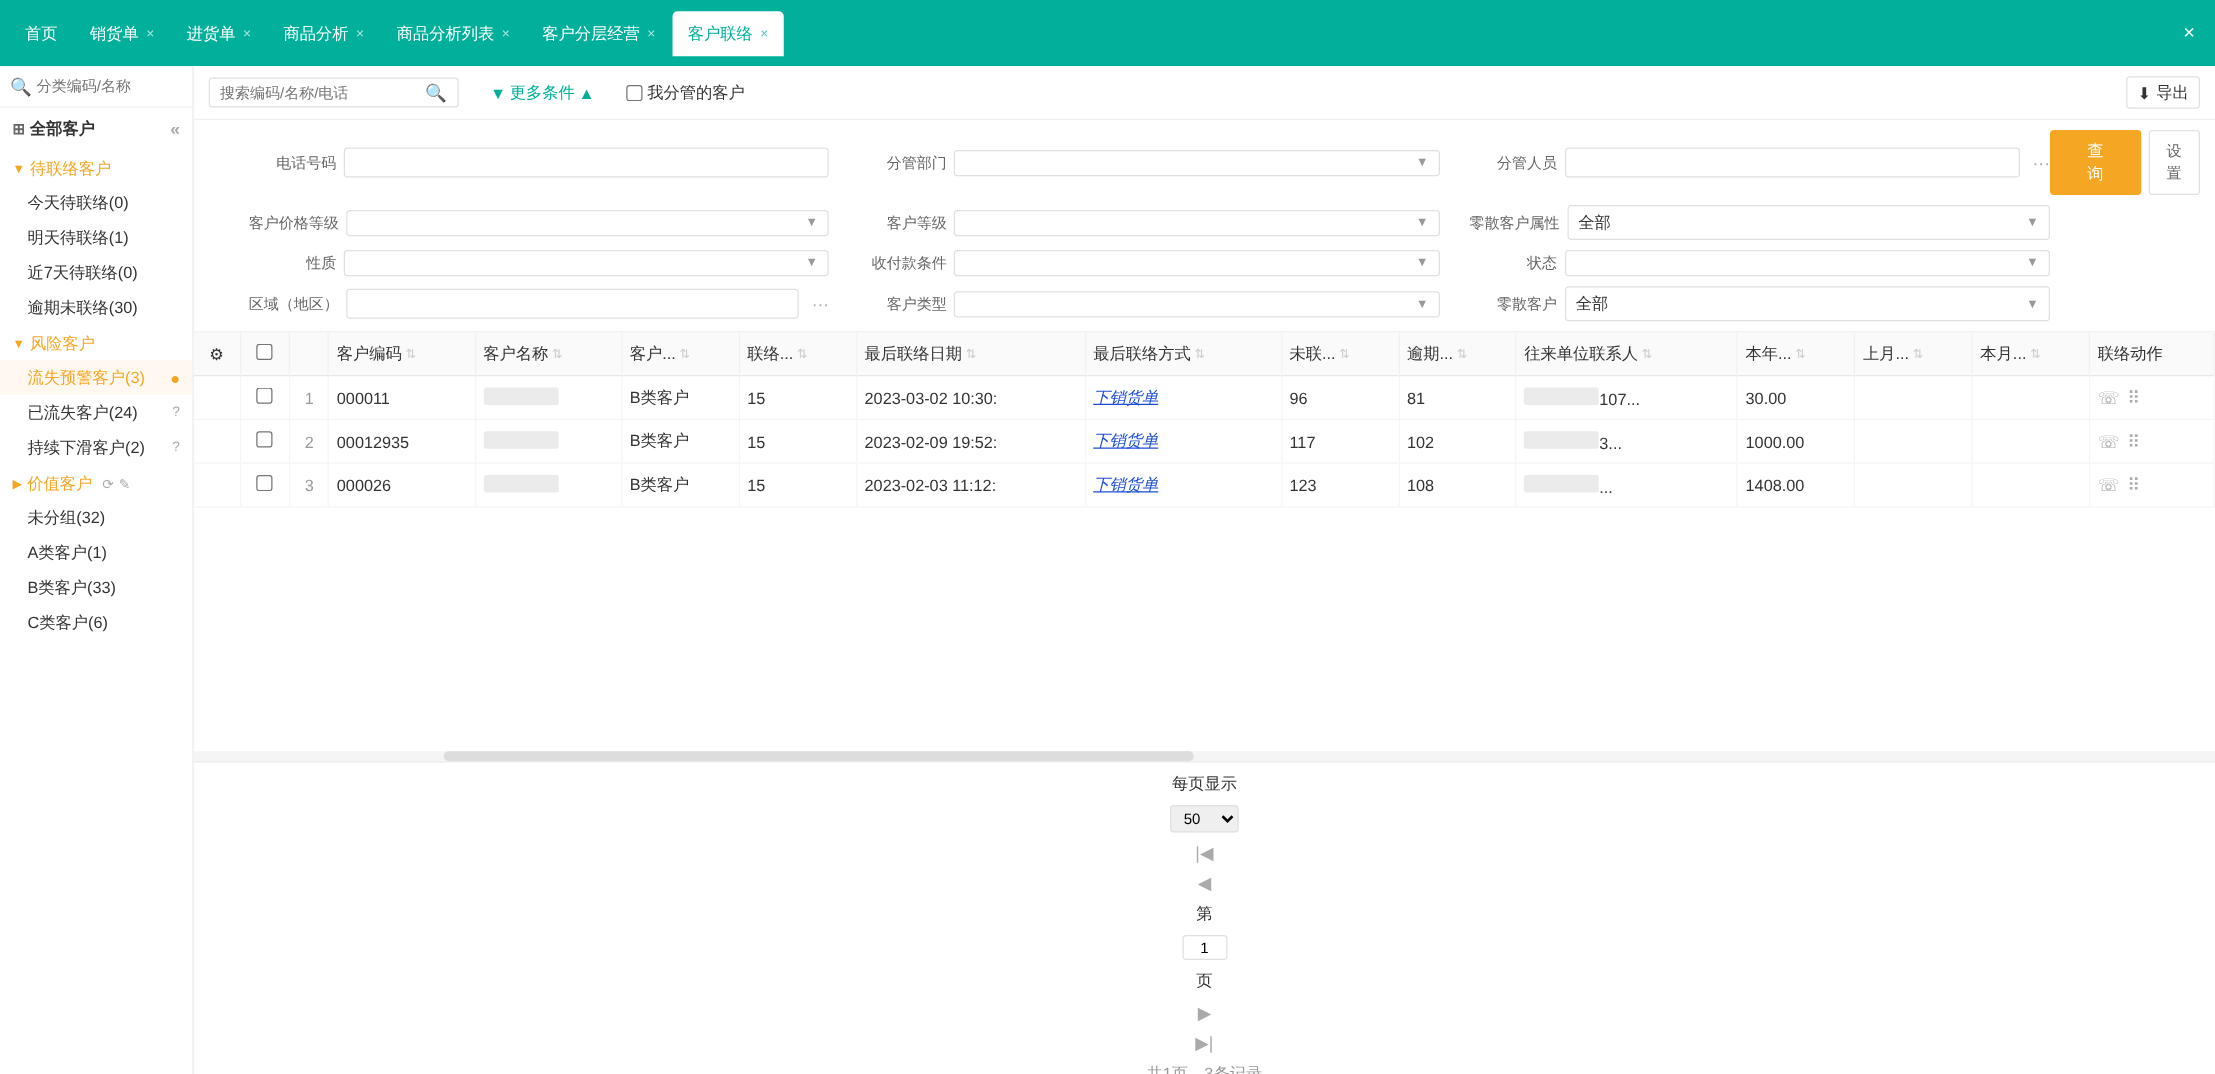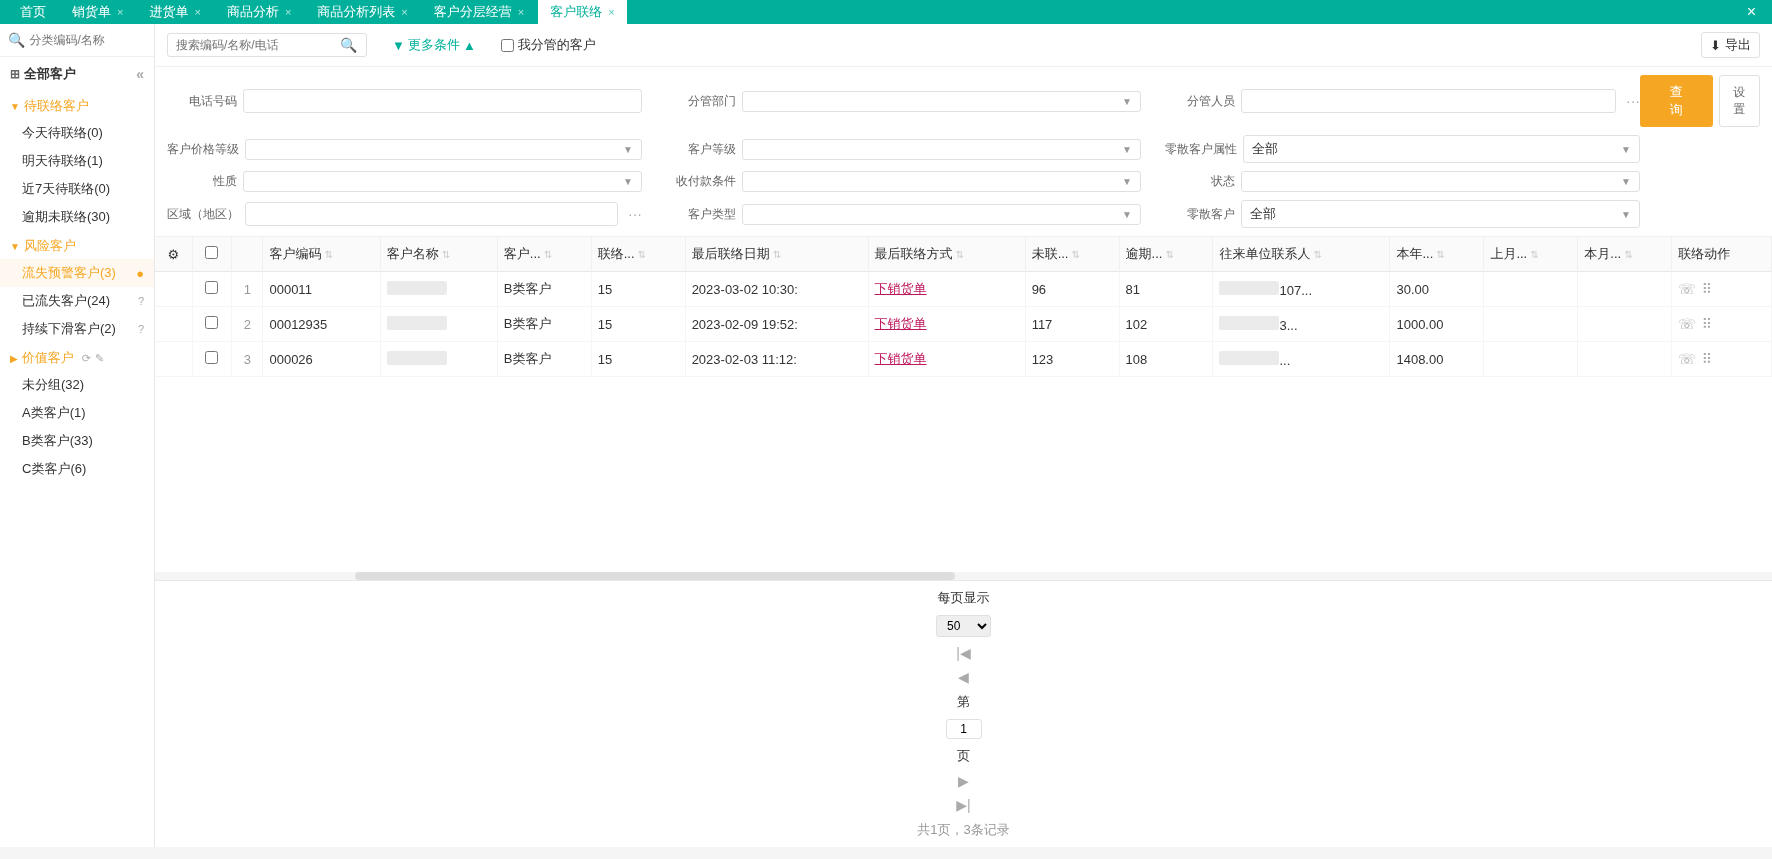--- a/index.html
+++ b/index.html
@@ -3,21 +3,21 @@
   <meta charset="utf-8">
   <style>
     * { box-sizing: border-box; margin: 0; padding: 0; font-family: 'Microsoft YaHei', Arial, sans-serif; font-size: 13px; }
     body { background: #f5f5f5; overflow: hidden; }
 
     
     .top-nav {
       background: #00b09b;
       display: flex;
       align-items: center;
-      height: 24px;
+      height: 53px;
       padding: 0 8px;
       gap: 2px;
     }
     .nav-tab {
       padding: 0 12px;
       height: 36px;
       display: flex;
       align-items: center;
       color: #fff;
       cursor: pointer;
@@ -184,20 +184,21 @@
     .filter-panel {
       background: #fff;
       border-bottom: 1px solid #f0f0f0;
       padding: 8px 12px;
     }
     .filter-row {
       display: flex;
       align-items: center;
       margin-bottom: 8px;
       gap: 0;
+      margin-left: 32px;
     }
     .filter-row:last-child { margin-bottom: 0; }
     .filter-item {
       display: flex;
       align-items: center;
       flex: 1;
       gap: 6px;
     }
     .filter-label {
       color: #666;
@@ -299,21 +300,21 @@
     thead th .sort-icon { color: #ccc; font-size: 10px; }
     tbody tr {
       border-bottom: 1px solid #f5f5f5;
     }
     tbody td {
       padding: 8px 6px;
       color: #333;
       white-space: nowrap;
       border-right: 1px solid #f5f5f5;
     }
-    .td-link { color: #be185d; cursor: pointer; text-decoration: underline; }
+    .td-link { color: #1d4ed8; cursor: pointer; text-decoration: underline; font-style: italic; }
     .td-blurred {
       background: linear-gradient(90deg, #ccc 0%, #ccc 100%);
       color: transparent;
       border-radius: 2px;
       display: inline-block;
       min-width: 60px;
       height: 14px;
       opacity: 0.4;
     }
     .td-actions { display: flex; gap: 6px; }

